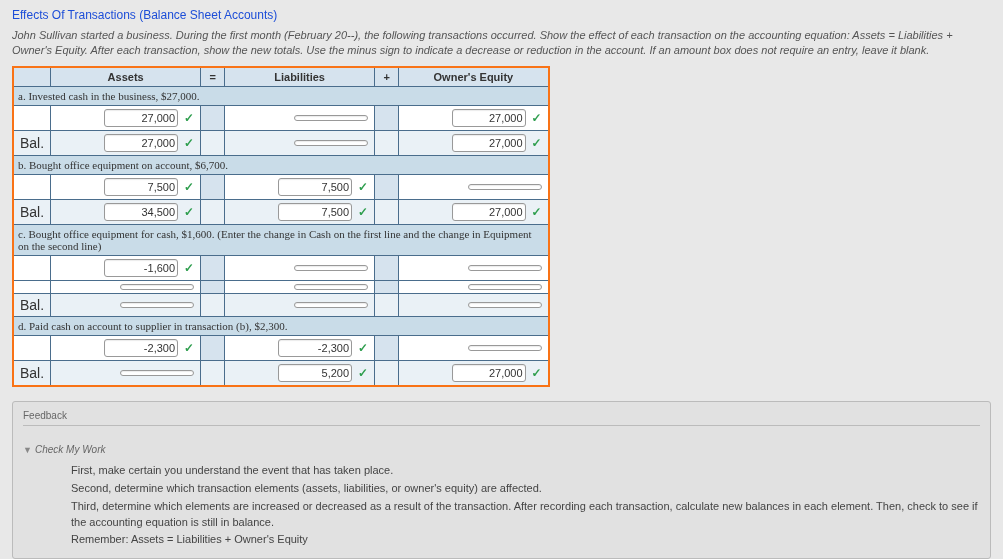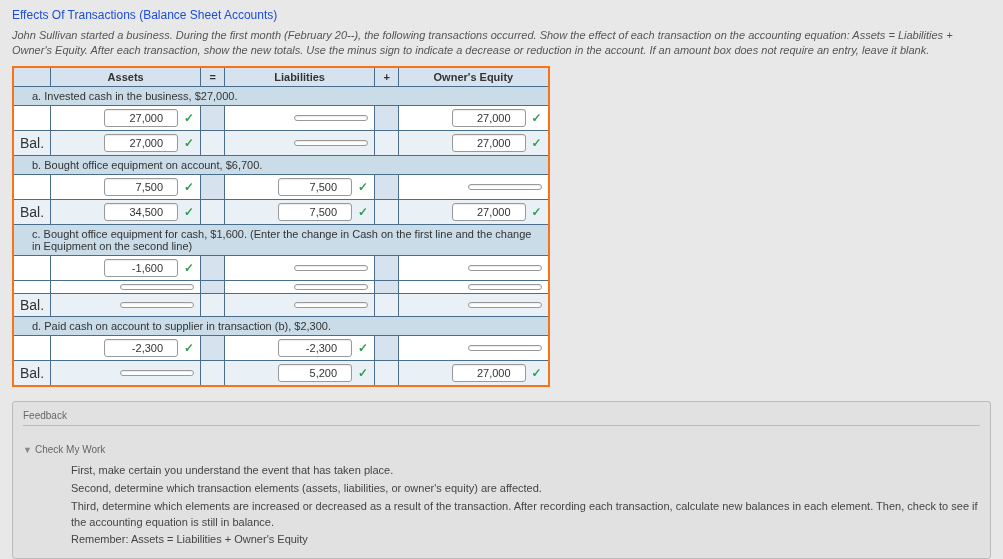--- a/index.html
+++ b/index.html
@@ -42,27 +42,27 @@
   }
   .op-col { width: 24px; text-align: center; background: #d6e3ee; font-weight: bold; }
   .lbl-col { width: 36px; text-align: left; font-size: 14px; color:#333; }
   .val-col { width: 150px; text-align: right; }
   .txn-row td {
     background: #c9dce8;
     color: #333;
     font-size: 11px;
     text-align: left;
   }
-  .txn-row td:first-child { padding-left: 18px; }
+  .txn-row td:first-child { padding-left: 4px; font-family: Liberation Serif, serif; }
   .input {
     display: inline-block;
     background: #fff;
     border: 1px solid #999;
     border-radius: 3px;
-    padding: 2px 14px;
+    padding: 2px 2px;
     min-width: 74px;
     text-align: right;
     font-size: 11px;
     box-shadow: inset 0 1px 1px rgba(0,0,0,0.08);
     margin-left: 44px;
   }
   .check {
     color: #2e9e4e;
     font-weight: bold;
     margin-left: 4px;
@@ -86,20 +86,21 @@
     font-size: 10px;
     color: #666;
     margin-bottom: 18px;
     border-bottom: 1px solid #bbb;
     padding-bottom: 4px;
   }
   .cmw {
     font-size: 10px;
     color: #666;
     margin-bottom: 8px;
+    font-style: italic;
   }
   .tri { display:inline-block; margin-right:3px; font-size:9px; color:#888; }
   .fb-body p {
     font-size: 11px;
     color: #444;
     line-height: 1.45;
     margin-bottom: 2px;
     padding-left: 48px;
   }
 </style>

